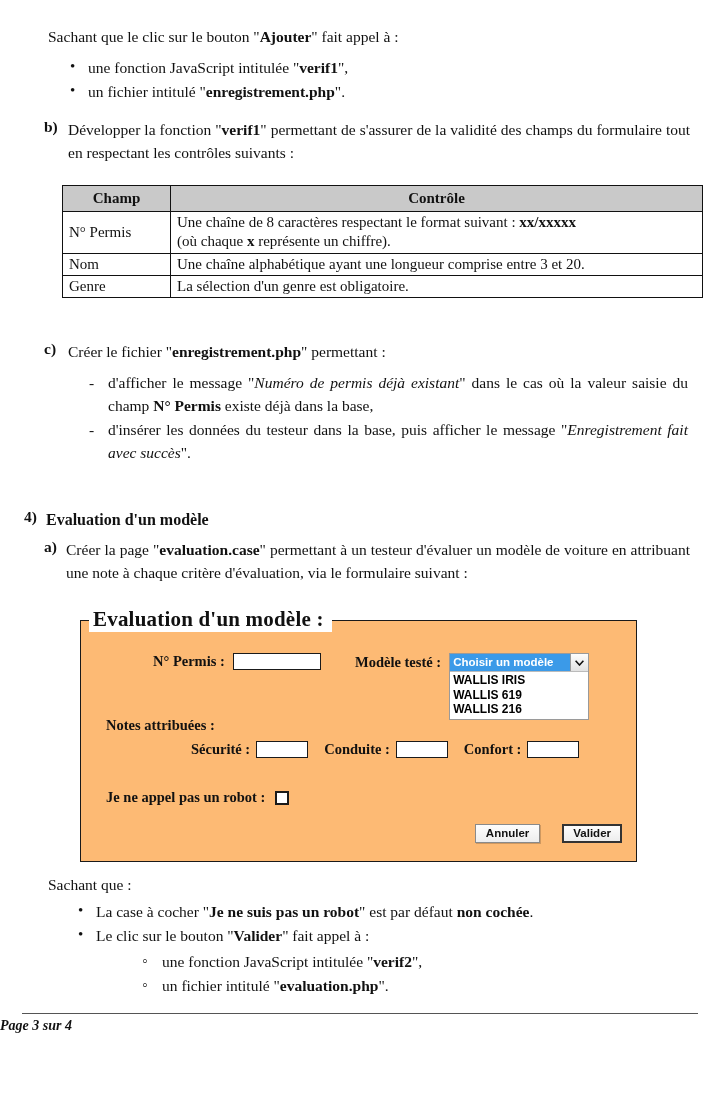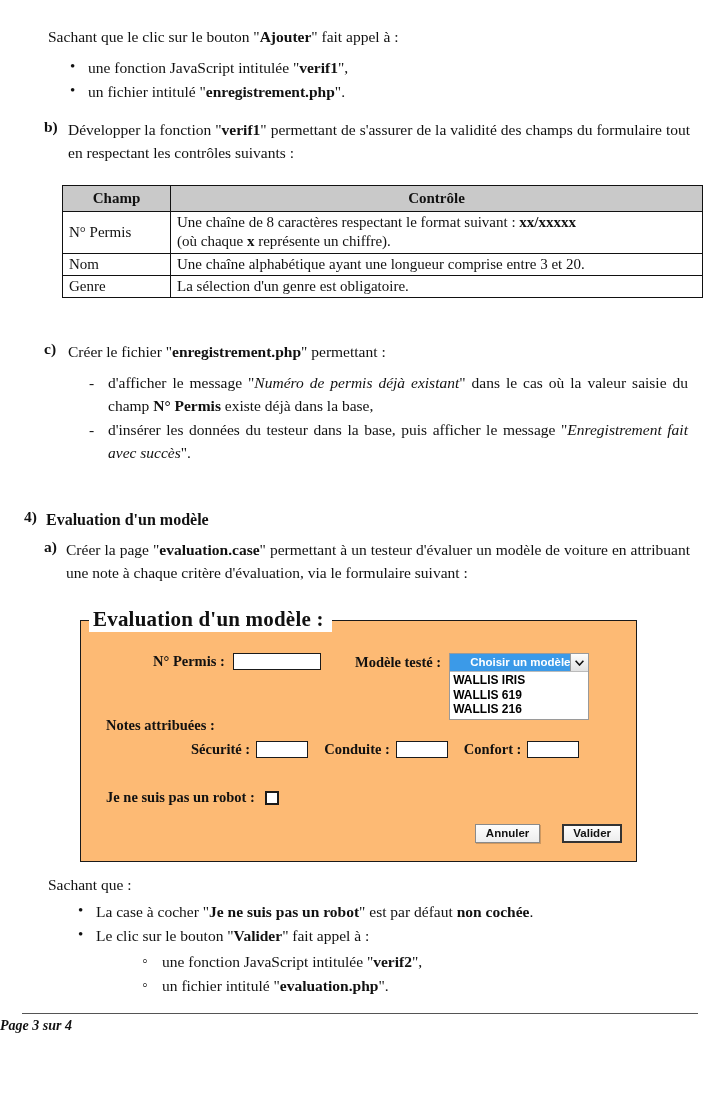--- a/index.html
+++ b/index.html
@@ -253,21 +253,21 @@
     border-bottom: 1px solid #bbb;
   }
   .select-value {
     flex: 1 1 auto;
     background: #3b9ae8;
     color: #ffffff;
     font-family: "Liberation Sans", "DejaVu Sans", sans-serif;
     font-weight: bold;
     font-size: 11.5px;
     line-height: 17px;
-    padding-left: 20px;
+    padding-left: 3px;
     white-space: nowrap;
     overflow: hidden;
     height: 100%;
     box-sizing: border-box;
   }
   .select-arrow {
     flex: 0 0 17px;
     height: 17px;
     background: linear-gradient(#fdfdfd,#e2e2e2);
     border-left: 1px solid #9a9a9a;
@@ -509,21 +509,21 @@
           <span class="lbl">Conduite :</span>
           <span class="txtbox"></span>
         </span>
         <span class="crit">
           <span class="lbl">Confort :</span>
           <span class="txtbox"></span>
         </span>
       </div>
 
       <div class="robot-row">
-        <span class="lbl">Je ne suis pas un robot :</span>
+        <span class="lbl">Je ne appel pas un robot :</span>
         <span class="chk"></span>
       </div>
 
       <div class="btn-row">
         <span class="btn">Annuler</span>
         <span class="btn focus">Valider</span>
       </div>
 
     </div>
   </div>

